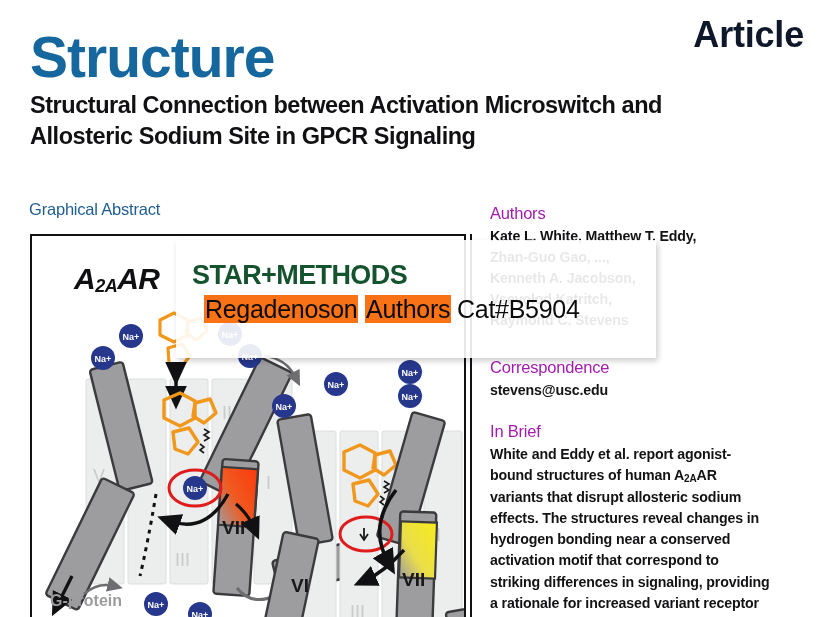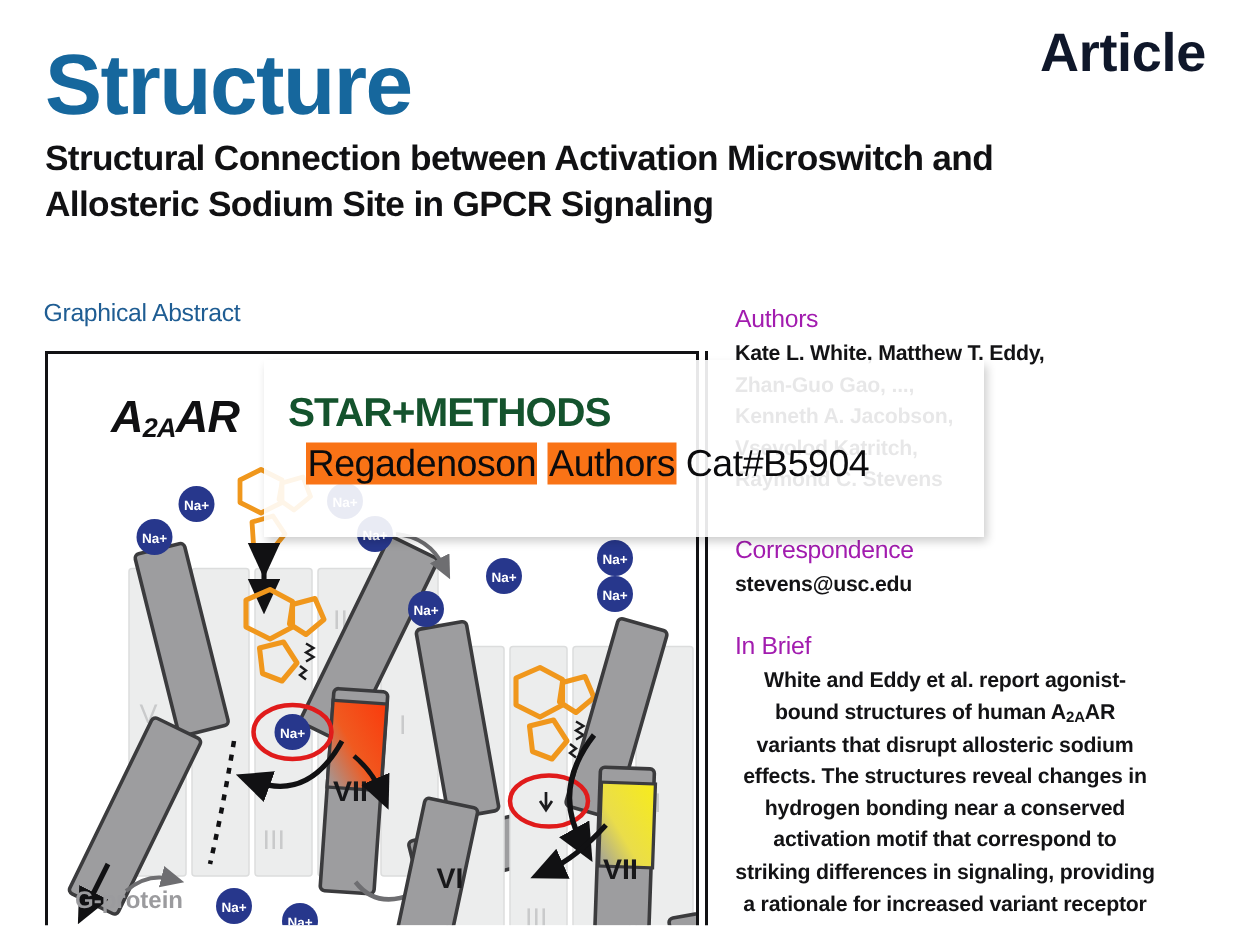--- a/index.html
+++ b/index.html
@@ -133,21 +133,21 @@
     font-weight: bold;
     color: #131315;
     line-height: 1.47;
     letter-spacing: -0.15px;
     margin: 0;
   }
   #authors-block { top: 204px; }
   #authors-block .author-line { display: block; }
   #corr-block { top: 358px; }
   #brief-block { top: 422px; }
-  #brief-block .rail-body { line-height: 1.50; text-align: center; }
+  #brief-block .rail-body { line-height: 1.50; }
   #brief-block .rail-body sub { font-size: 10px; vertical-align: -2px; }
 
   
   #overlay-popup {
     position: absolute;
     left: 176px;
     top: 240px;
     width: 480px;
     height: 118px;
     background: rgba(255,255,255,0.90);

